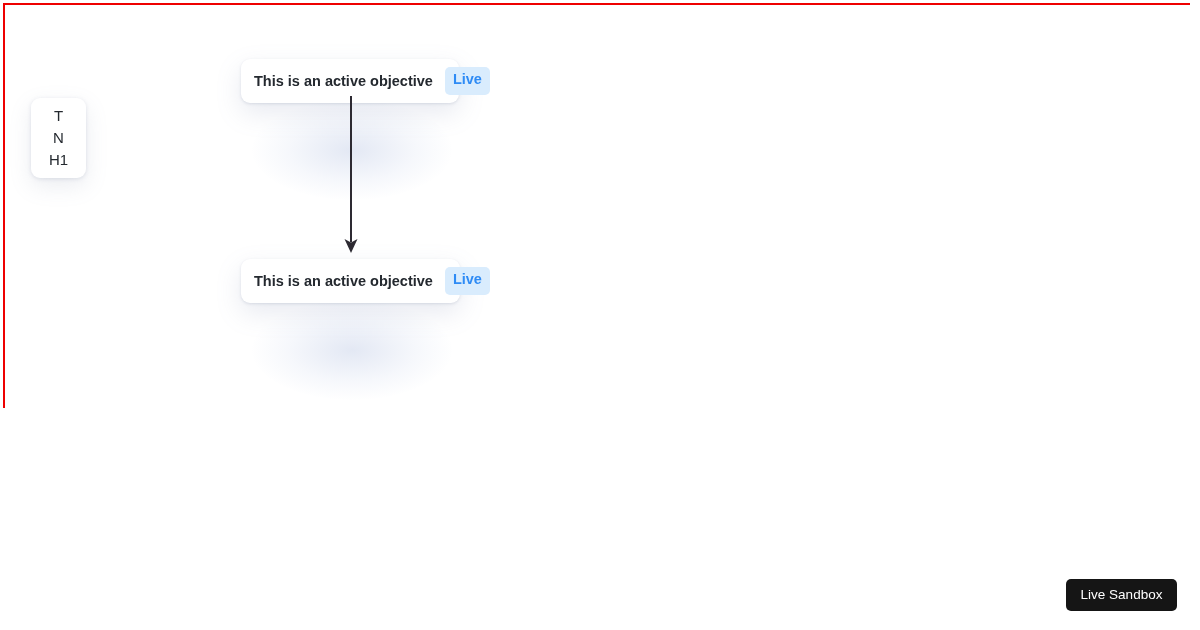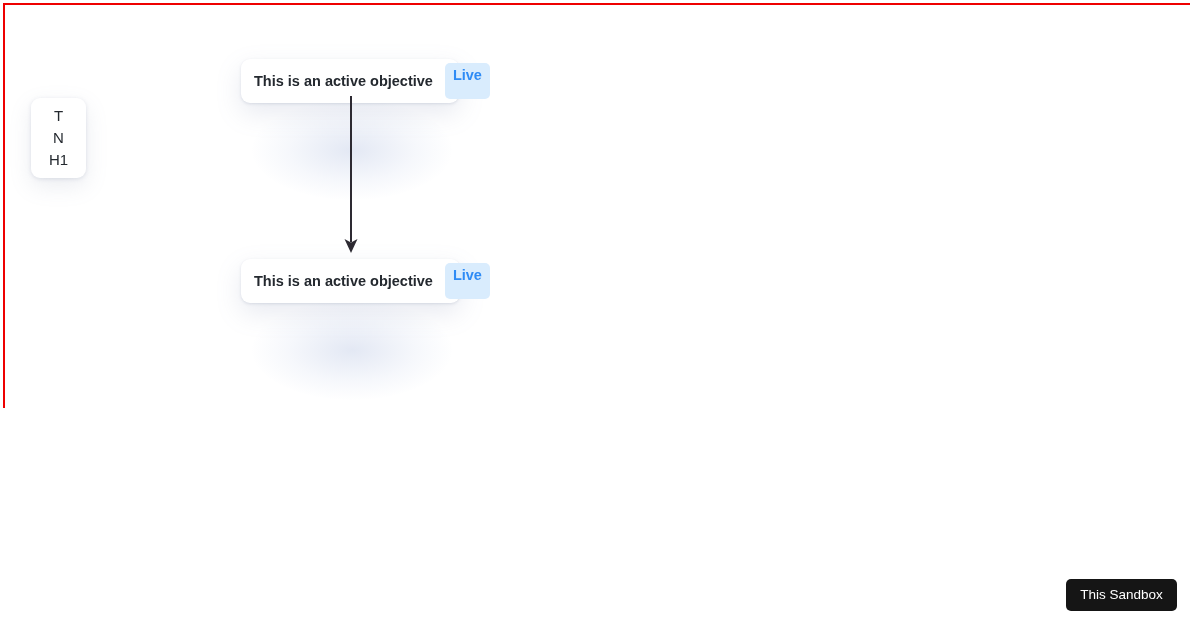--- a/index.html
+++ b/index.html
@@ -82,21 +82,21 @@
   .node-label {
     font-size: 14.5px;
     color: #24292f;
     line-height: 1;
   }
   .badge-live {
     font-size: 14.5px;
     color: #2e8bf5;
     background: #d9ecfd;
     border-radius: 5px;
-    padding: 5px 8px 16px 8px;
+    padding: 5px 8px 9px 8px;
     line-height: 1;
   }
 
   #node-1 { left: 241px; top: 59px;  width: 218px; }
   #node-2 { left: 241px; top: 259px; width: 219px; }
 
   
   .glow {
     position: absolute;
     border-radius: 50%;
@@ -163,15 +163,15 @@
   <svg id="connector" viewBox="0 0 42 166" xmlns="http://www.w3.org/2000/svg">
     <line x1="21" y1="0" x2="21" y2="146" stroke="#2d2a32" stroke-width="2"></line>
     <path d="M21 157 L14.5 143 L21 146.5 L27.5 143 Z" fill="#2d2a32"></path>
   </svg>
 
   <div class="node" id="node-2">
     <span class="node-label">This is an active objective</span>
     <span class="badge-live">Live</span>
   </div>
 
-  <button class="sandbox-button">This Sandbox</button>
+  <button class="sandbox-button">Live Sandbox</button>
 
 </div>
 
 </body></html>

